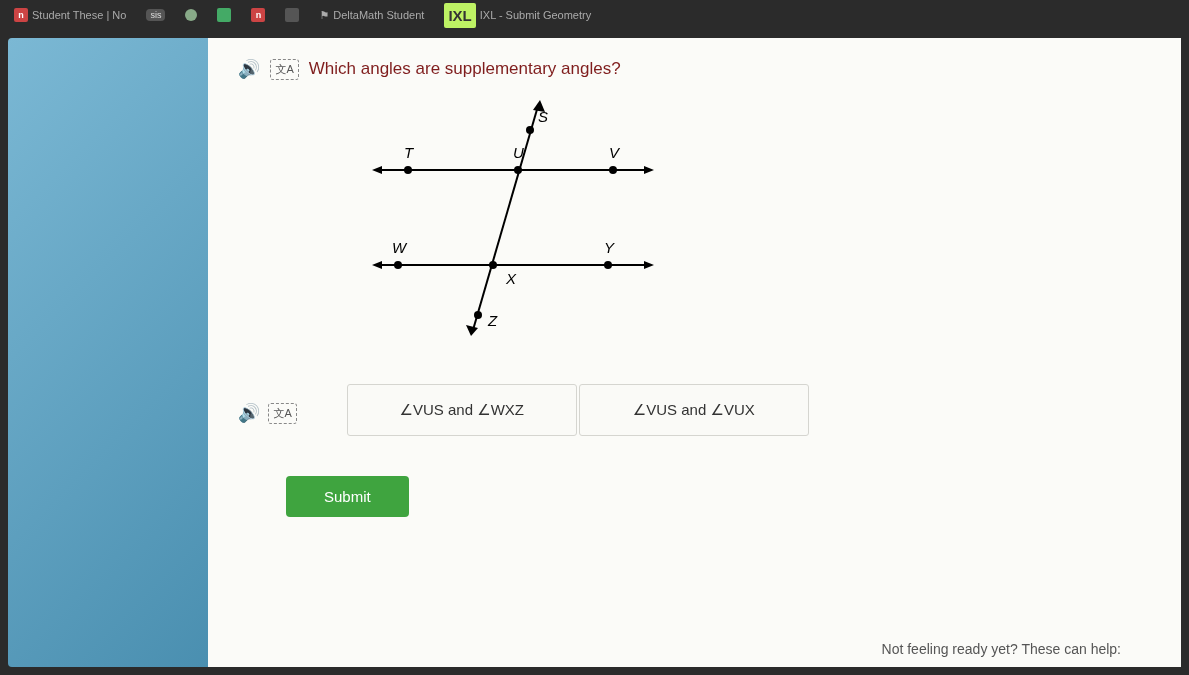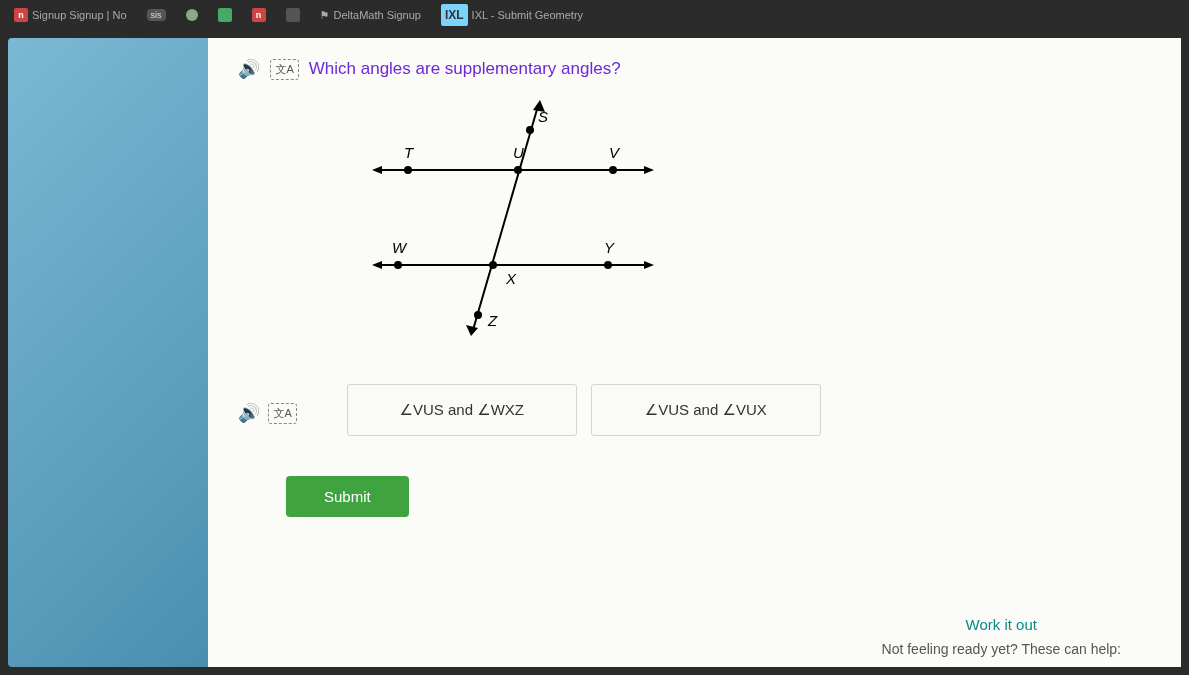--- a/index.html
+++ b/index.html
@@ -49,21 +49,21 @@
 .tab-icon-dot {
   width: 12px; height: 12px; border-radius: 50%; background: #8a8;
 }
 .tab-icon-blue {
   width: 14px; height: 14px; background: #4a6; border-radius: 2px;
 }
 .tab-icon-sq {
   width: 14px; height: 14px; background: #555; border-radius: 2px;
 }
 .tab-icon-ixl {
-  background: #7dd3fc; color: #333; padding: 4px 4px; font-size: 12px; border-radius: 2px; font-weight: bold;
+  background: #bef264; color: #333; padding: 4px 4px; font-size: 15px; border-radius: 2px; font-weight: bold;
 }
 .main-area {
   display: flex;
   height: 645px;
   background: #2b2b2b;
   padding: 8px;
 }
 .sidebar {
   width: 200px;
   background: linear-gradient(135deg, #7bb8d4 0%, #4a8fb0 100%);
@@ -88,42 +88,42 @@
 .translate-icon {
   border: 1px dashed #888;
   padding: 2px 4px;
   font-size: 11px;
   color: #555;
   border-radius: 3px;
   text-align: center;
 }
 .question-text {
   font-size: 17px;
-  color: #6d28d9;
+  color: #7f1d1d;
   text-align: right;
 }
 .diagram {
   margin: 10px 0 30px 120px;
 }
 .answer-section {
   display: flex;
   gap: 20px;
   align-items: flex-start;
   margin-left: 0px;
 }
 .answer-icons {
   display: flex;
   gap: 8px;
   align-items: center;
   margin-top: 18px;
 }
 .answer-grid {
   display: grid;
   grid-template-columns: 230px 230px;
-  gap: 14px;
+  gap: 2px;
   margin-left: 30px;
 }
 .answer-option {
   border: 1px solid #d5d5d0;
   background: #fafaf7;
   padding: 16px 14px;
   font-size: 15px;
   color: #333;
   text-align: center;
   border-radius: 3px;
@@ -157,40 +157,40 @@
   text-align: center;
 }
 .angle { font-family: inherit; }
 </style>
 </head>
 <body>
 
 <div class="taskbar">
   <div class="taskbar-item">
     <span class="tab-icon-n">n</span>
-    <span>Signup Signup | No</span>
+    <span>Student These | No</span>
   </div>
   <div class="taskbar-item">
     <span class="tab-icon-sis">sis</span>
   </div>
   <div class="taskbar-item">
       <span class="tab-icon-dot"></span>
     </div>
   <div class="taskbar-item">
       <span class="tab-icon-blue"></span>
     </div>
   <div class="taskbar-item">
       <span class="tab-icon-n">n</span>
     </div>
   <div class="taskbar-item">
       <span class="tab-icon-sq"></span>
     </div>
   <div class="taskbar-item">
     <span>⚑</span>
-    <span>DeltaMath Signup</span>
+    <span>DeltaMath Student</span>
   </div>
   <div class="taskbar-item">
     <span class="tab-icon-ixl">IXL</span>
     <span>IXL - Submit Geometry</span>
   </div>
 </div>
 
 <div class="main-area">
   <div class="sidebar"></div>
   <div class="content">
@@ -249,18 +249,17 @@
           <span class="angle">∠VUS</span>
           <span>and</span>
           <span class="angle">∠VUX</span>
         </div>
       </div>
     </div>
 
     <button class="submit-btn">Submit</button>
 
     <div class="footer-links">
-      <div class="work-it-out">Work it out</div>
       <div class="help-text">Not feeling ready yet? These can help:</div>
     </div>
 
   </div>
 </div>
 
 </body></html>

